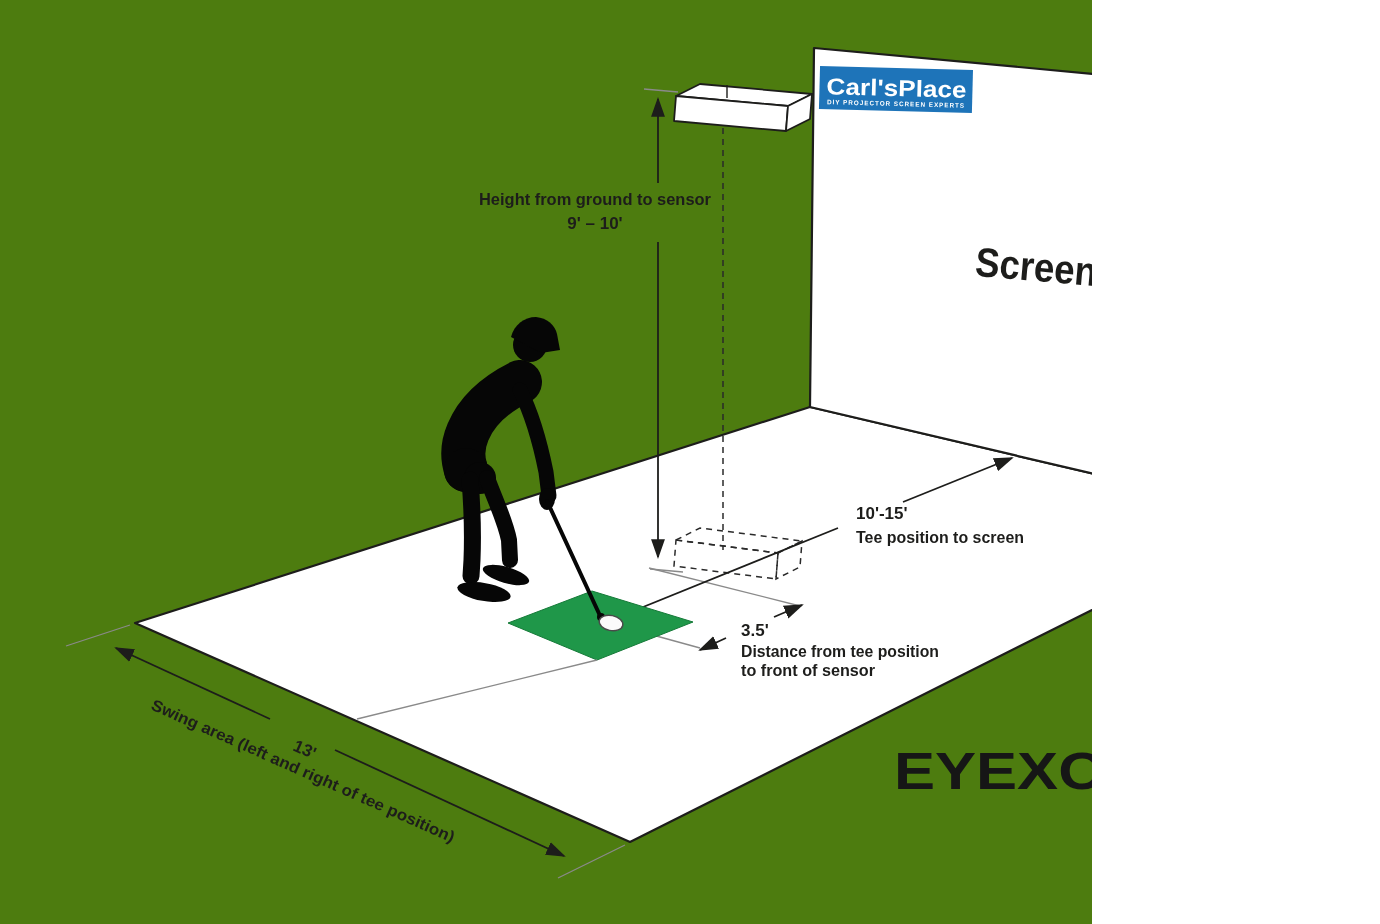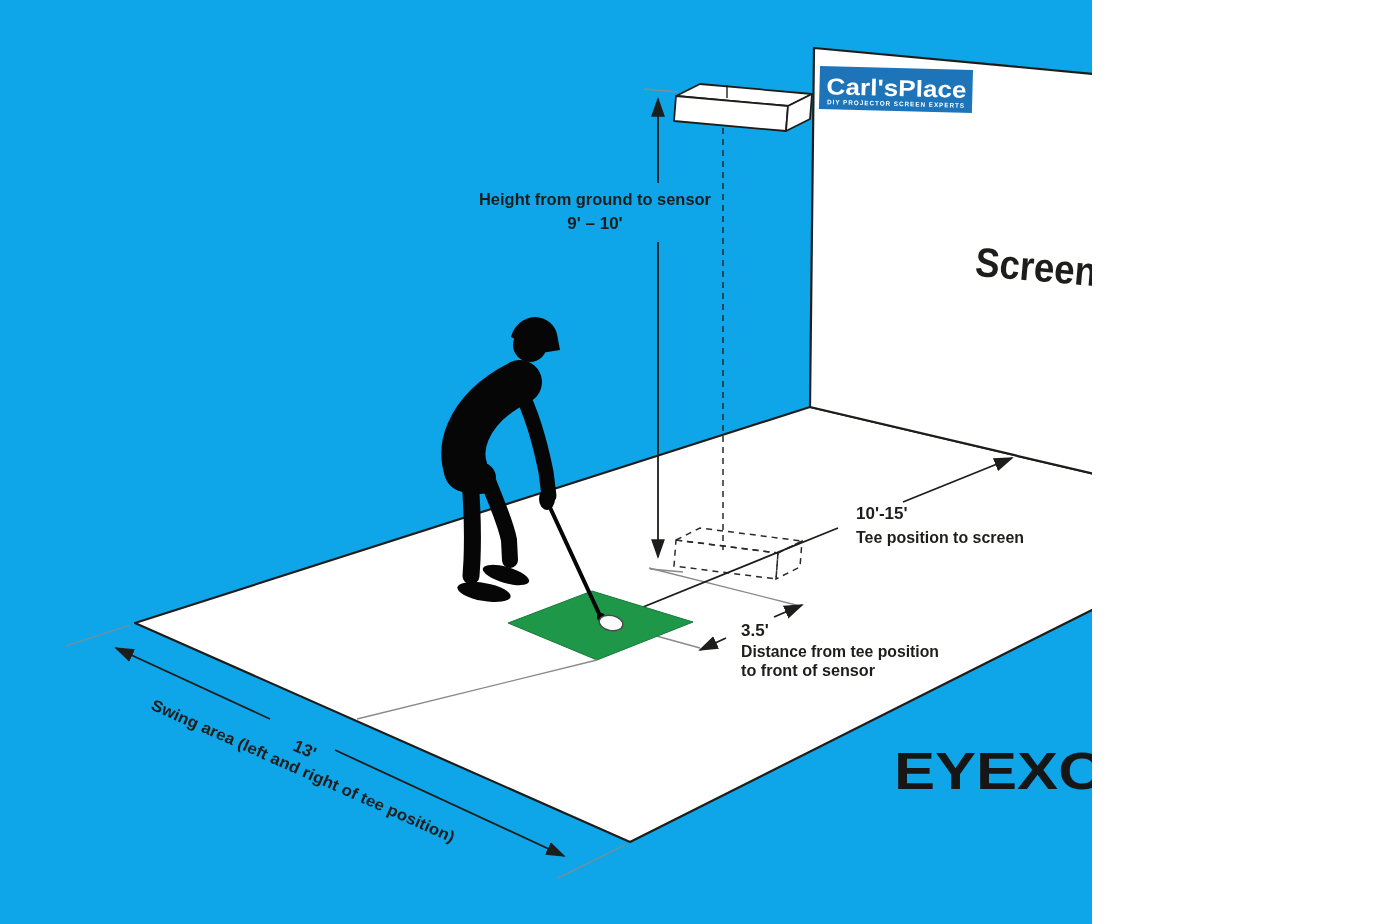--- a/index.html
+++ b/index.html
@@ -1,16 +1,16 @@
 <!DOCTYPE html>
 <html><head>
 <meta charset="utf-8">
 <style>
   html,body{margin:0;padding:0;background:#ffffff;}
-  .stage{position:relative;width:1092px;height:924px;background:#0ea5e9;overflow:hidden;
+  .stage{position:relative;width:1092px;height:924px;background:#4d7c0f;overflow:hidden;
          font-family:"Liberation Sans", sans-serif;}
   svg{position:absolute;inset:0;}
   text{font-family:"Liberation Sans", sans-serif;fill:#1d1d1b;}
   .dim-label{font-weight:bold;font-size:17px;}
   .dim-label-sm{font-weight:bold;font-size:16px;}
   .outline{fill:#ffffff;stroke:#1d1d1b;stroke-width:2.2;stroke-linejoin:round;}
   .dimline{stroke:#1d1d1b;stroke-width:1.8;fill:none;}
   .guide{stroke:#8a8a8a;stroke-width:1.3;fill:none;}
   .dashed{stroke:#2a2a2a;stroke-width:1.5;fill:none;stroke-dasharray:6 5;}
   .silhouette{fill:#060606;stroke:none;}

